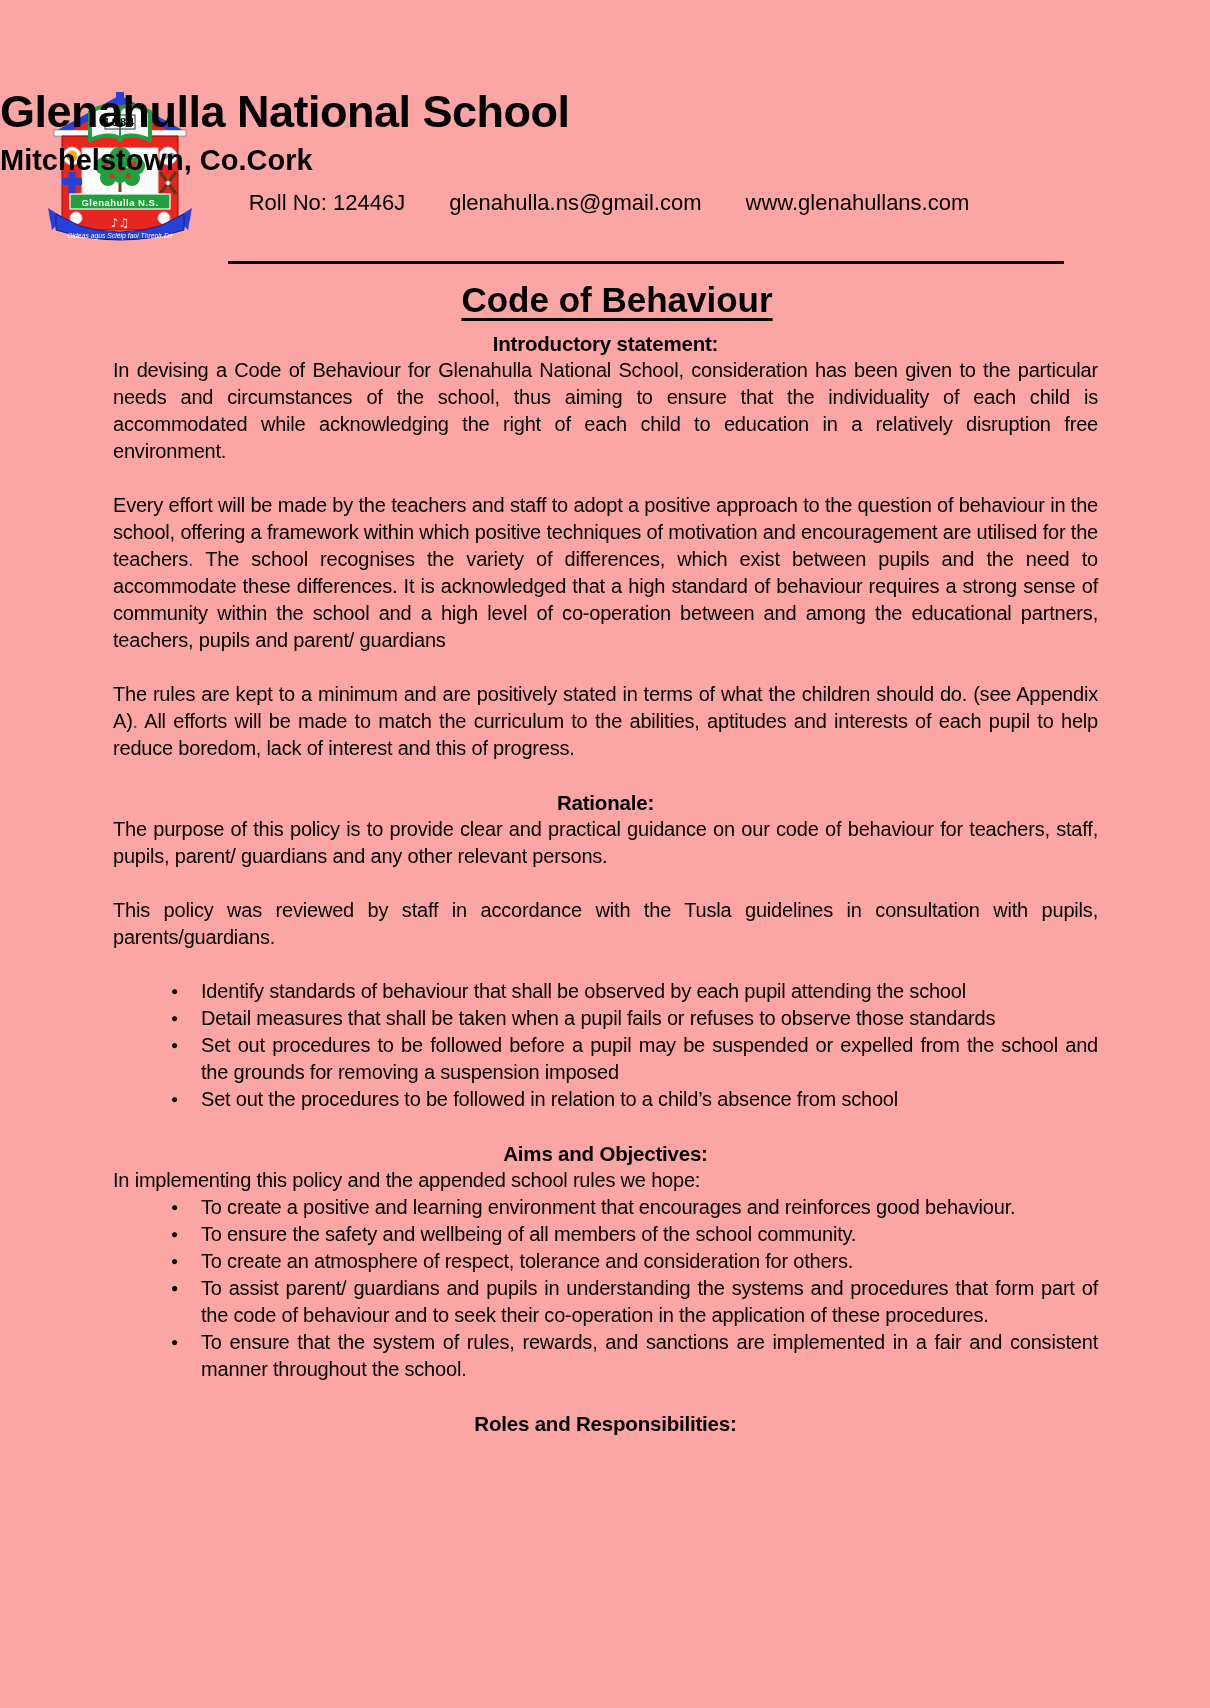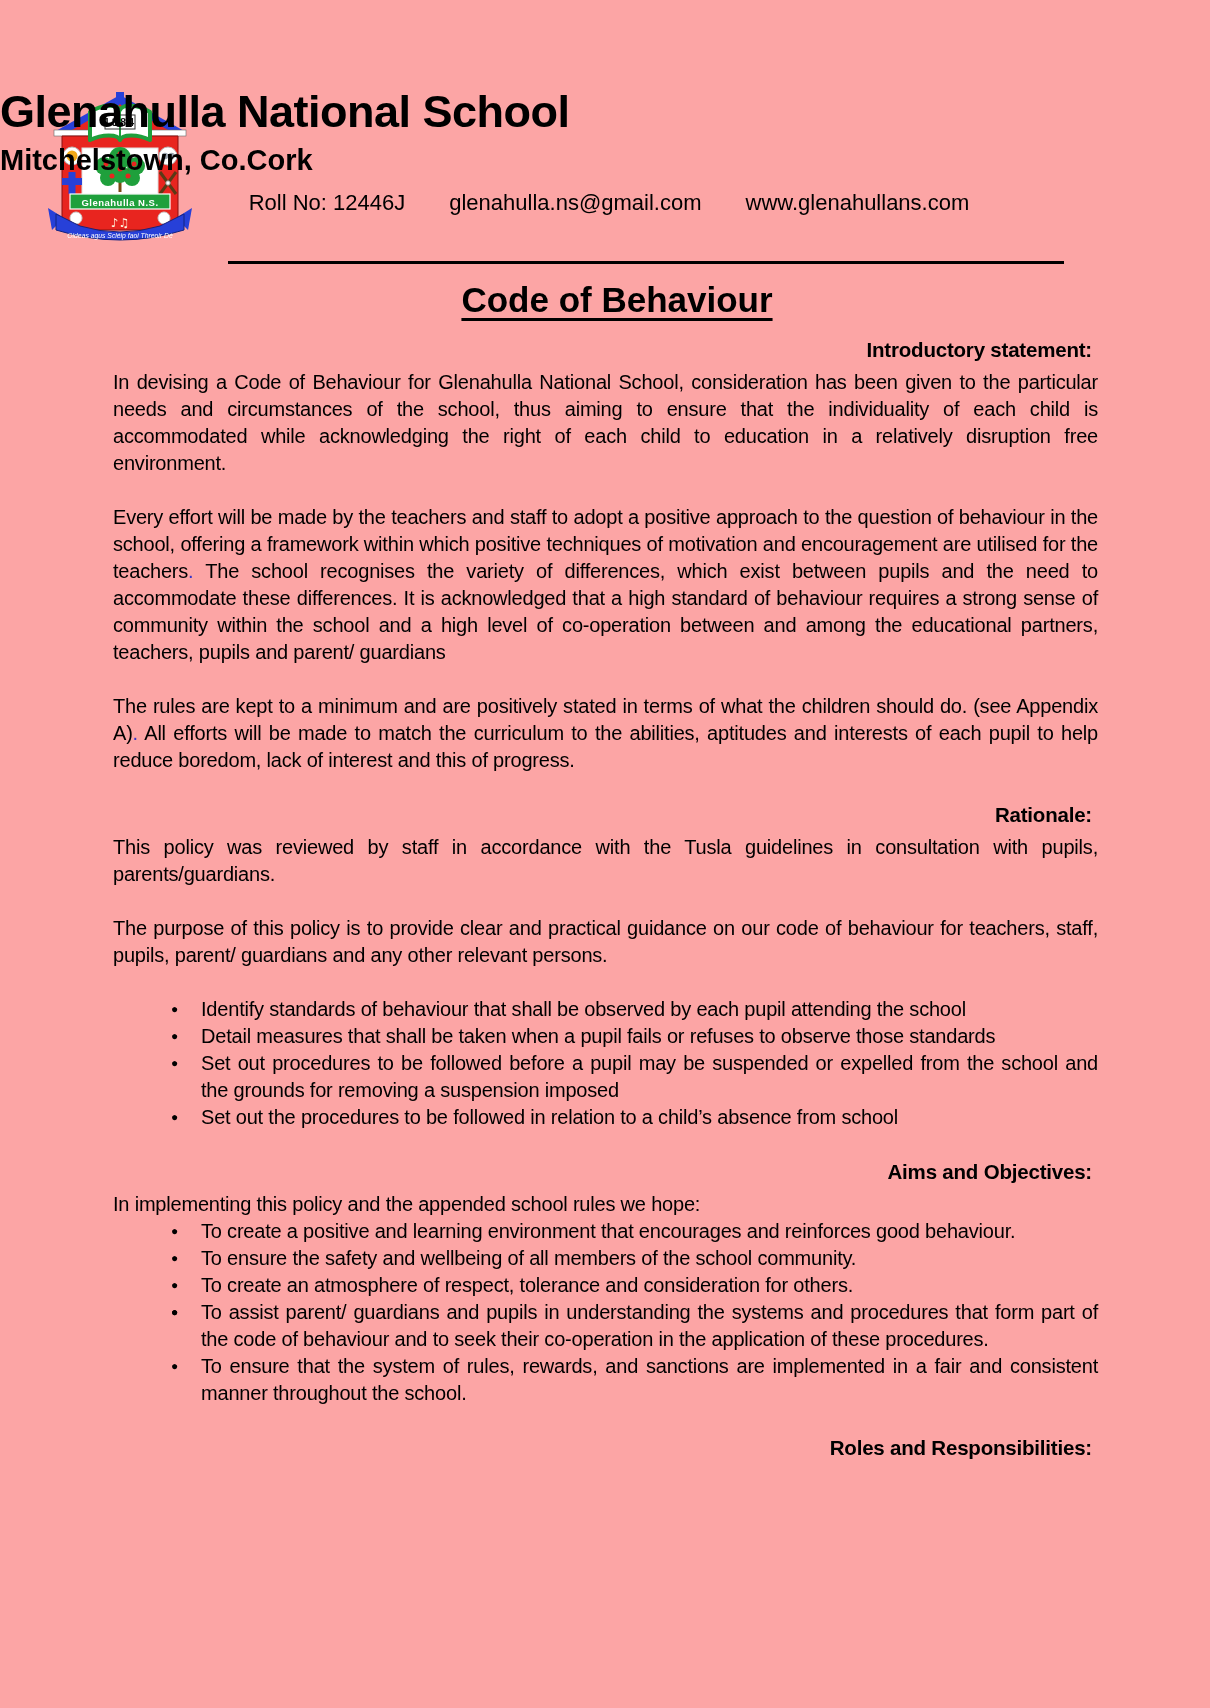--- a/index.html
+++ b/index.html
@@ -35,21 +35,21 @@
     text-underline-offset:6px;
   }
 
   
   .body {
     position:absolute; top:330px; left:113px; width:985px;
     font-size:20px; line-height:27px; letter-spacing:-0.2px;
     text-align:justify;
   }
   .body h2 {
-    font-size:20.5px; font-weight:700; margin:6px; text-align:right;
+    font-size:20.5px; font-weight:700; margin:0; text-align:center;
   }
   .body h2.gap-above { margin-top:13px; }
   .body p { margin:0 0 27px 0; }
   .body p.lead { margin:0; }
   .blue-dot { color:#3333cc; }
 
   ul.bullets { list-style:none; margin:0 0 27px 0; padding:0; }
   ul.bullets li { position:relative; padding-left:88px; }
   ul.bullets .bullet {
     position:absolute; left:58px; top:0;
@@ -141,22 +141,22 @@
   <main class="body">
 
     <h2>Introductory statement:</h2>
     <p>In devising a Code of Behaviour for Glenahulla National School, consideration has been given to the particular needs and circumstances of the school, thus aiming to ensure that the individuality of each child is accommodated while acknowledging the right of each child to education in a relatively disruption free environment.</p>
 
     <p><span>Every effort will be made by the teachers and staff to adopt a positive approach to the question of behaviour in the school, offering a framework within which positive techniques of motivation and encouragement are utilised for the teachers</span><span class="blue-dot">.</span><span> The school recognises the variety of differences, which exist between pupils and the need to accommodate these differences. It is acknowledged that a high standard of behaviour requires a strong sense of community within the school and a high level of co-operation between and among the educational partners, teachers, pupils and parent/ guardians</span></p>
 
     <p><span>The rules are kept to a minimum and are positively stated in terms of what the children should do. (see Appendix A)</span><span class="blue-dot">.</span><span> All efforts will be made to match the curriculum to the abilities, aptitudes and interests of each pupil to help reduce boredom, lack of interest and this of progress.</span></p>
 
     <h2 class="gap-above">Rationale:</h2>
+    <p>The purpose of this policy is to provide clear and practical guidance on our code of behaviour for teachers, staff, pupils, parent/ guardians and any other relevant persons.</p>
     <p>This policy was reviewed by staff in accordance with the Tusla guidelines in consultation with pupils, parents/guardians.</p>
-    <p>The purpose of this policy is to provide clear and practical guidance on our code of behaviour for teachers, staff, pupils, parent/ guardians and any other relevant persons.</p>
 
     <ul class="bullets">
       <li><span class="bullet">●</span><span>Identify standards of behaviour that shall be observed by each pupil attending the school</span></li>
       <li><span class="bullet">●</span><span>Detail measures that shall be taken when a pupil fails or refuses to observe those standards</span></li>
       <li><span class="bullet">●</span><span>Set out procedures to be followed before a pupil may be suspended or expelled from the school and the grounds for removing a suspension imposed</span></li>
       <li><span class="bullet">●</span><span>Set out the procedures to be followed in relation to a child’s absence from school</span></li>
     </ul>
 
     <h2 class="gap-above">Aims and Objectives:</h2>
     <p class="lead">In implementing this policy and the appended school rules we hope:</p>

